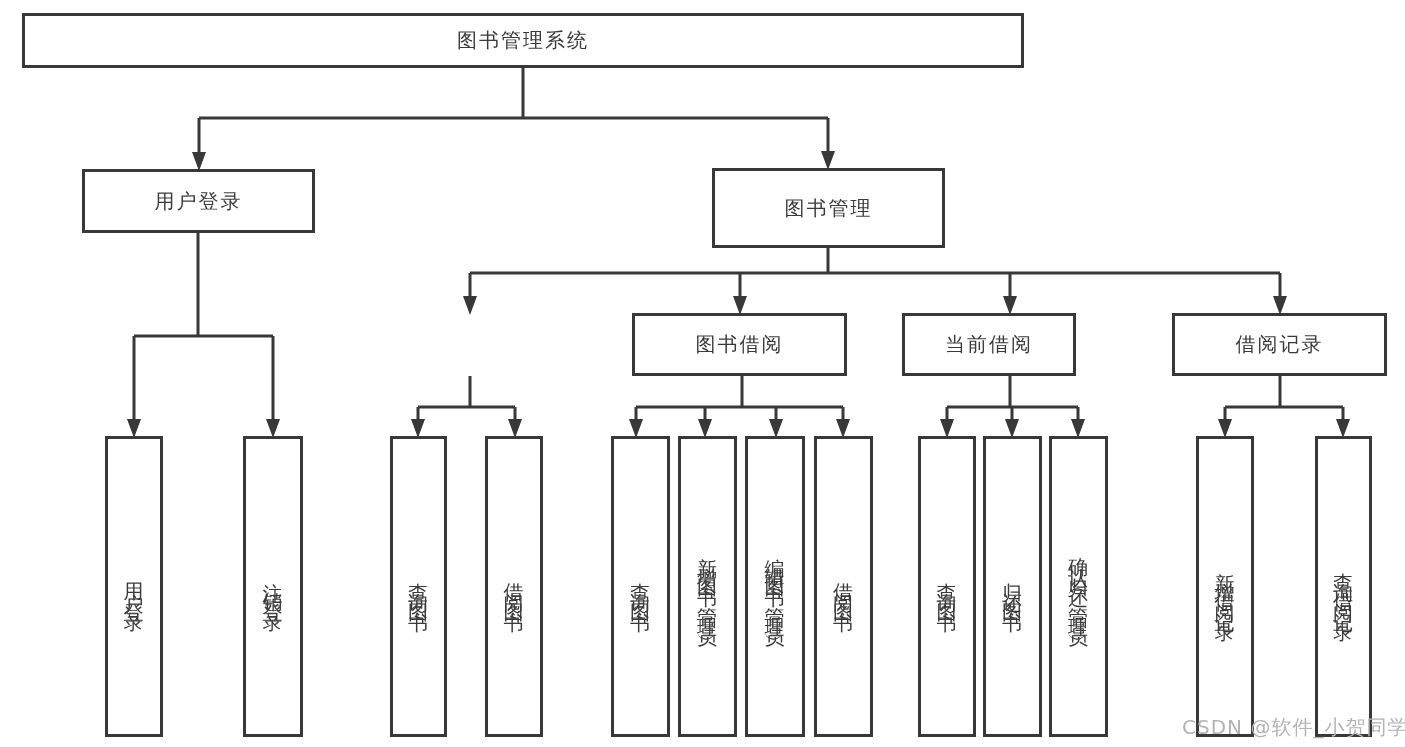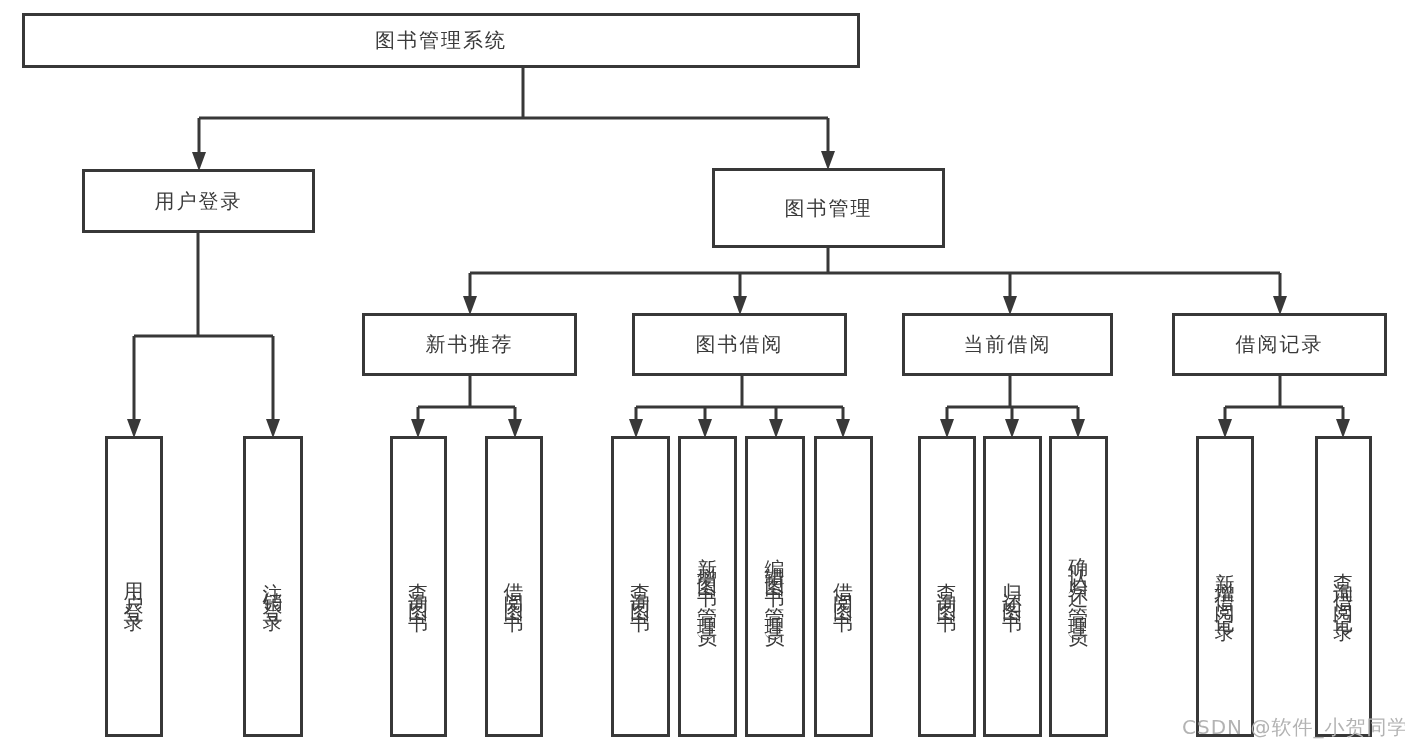--- a/index.html
+++ b/index.html
@@ -122,38 +122,35 @@
       M698 419 L712 419 L705 438 Z
       M769 419 L783 419 L776 438 Z
       M836 419 L850 419 L843 438 Z
       M940 419 L954 419 L947 438 Z
       M1005 419 L1019 419 L1012 438 Z
       M1071 419 L1085 419 L1078 438 Z
       M1218 419 L1232 419 L1225 438 Z
       M1336 419 L1350 419 L1343 438 Z"></path>
   </svg>
 
-  <div class="node" style="left:22px; top:13px; width:838px; height:55px;">
+  <div class="node" style="left:22px; top:13px; width:1002px; height:55px;">
     <span>图书管理系统</span>
   </div>
 
   <div class="node" style="left:82px; top:169px; width:233px; height:64px;">
     <span>用户登录</span>
   </div>
   <div class="node" style="left:712px; top:168px; width:233px; height:80px;">
     <span>图书管理</span>
   </div>
 
-  <div class="node" style="left:362px; top:313px; width:215px; height:63px;">
-    <span>新书推荐</span>
-  </div>
   <div class="node" style="left:632px; top:313px; width:215px; height:63px;">
     <span>图书借阅</span>
   </div>
-  <div class="node" style="left:902px; top:313px; width:211px; height:63px;">
+  <div class="node" style="left:902px; top:313px; width:174px; height:63px;">
     <span>当前借阅</span>
   </div>
   <div class="node" style="left:1172px; top:313px; width:215px; height:63px;">
     <span>借阅记录</span>
   </div>
 
   <div class="leaf" style="left:105px; width:58px;">
     <span class="vtext">用户登录</span>
   </div>
   <div class="leaf" style="left:243px; width:60px;">

